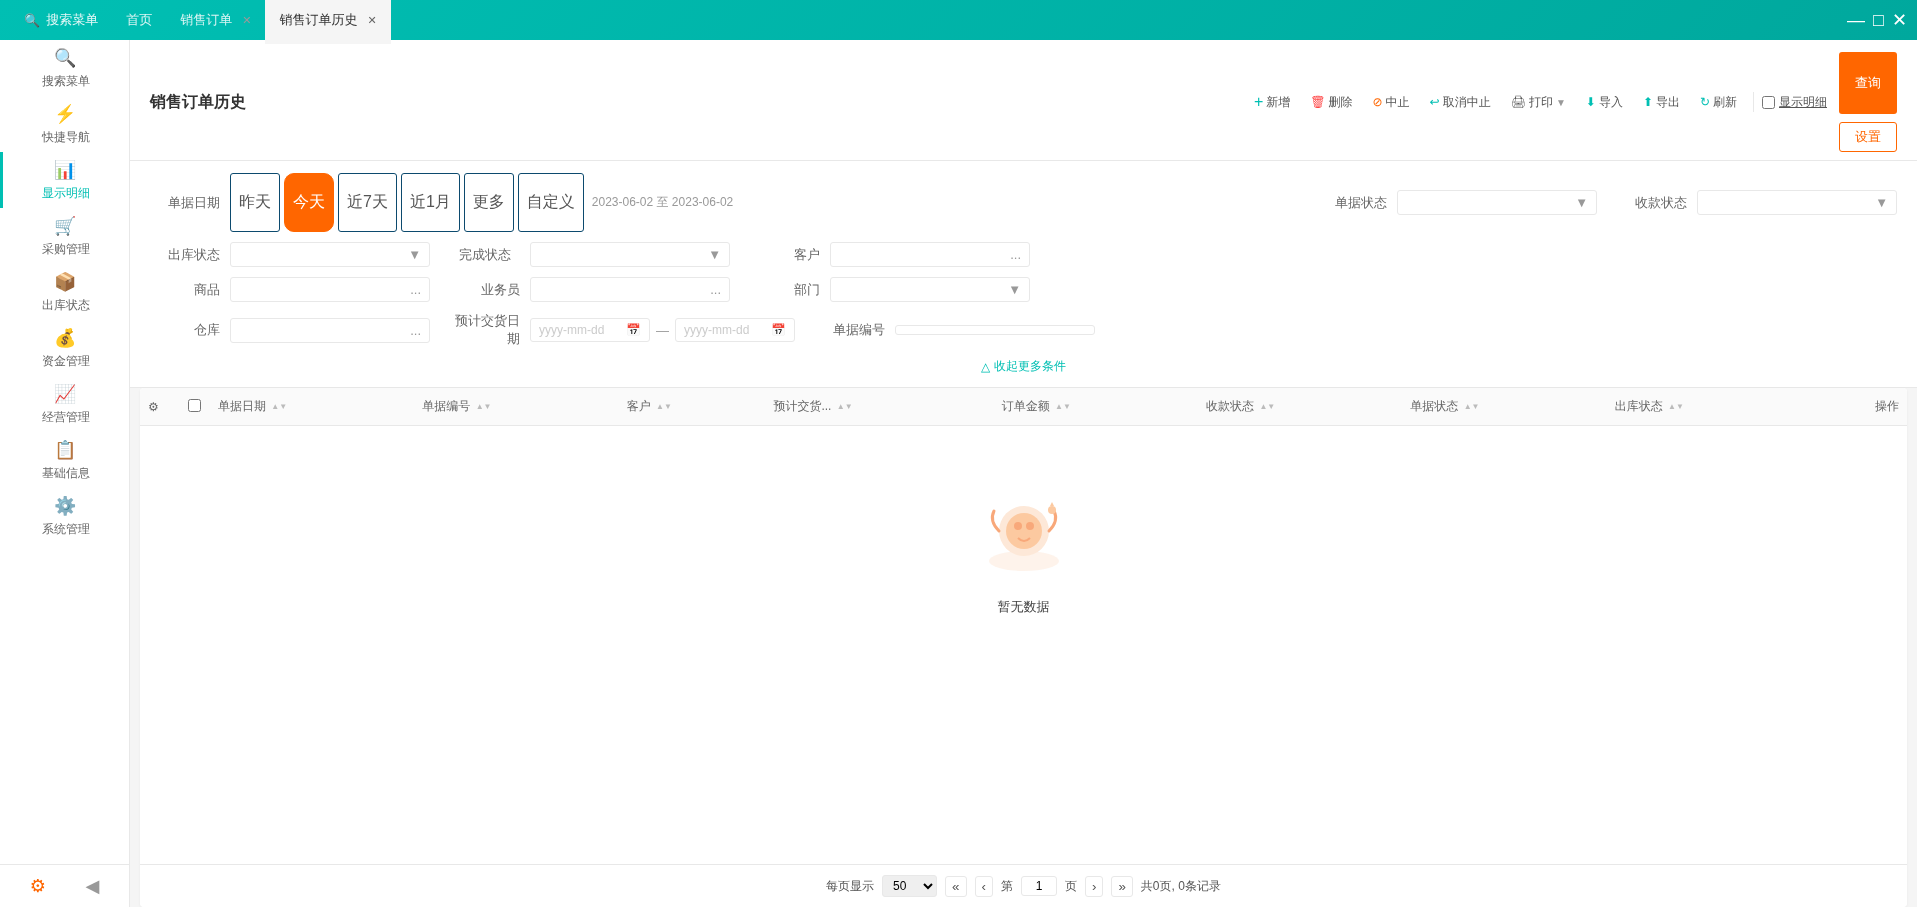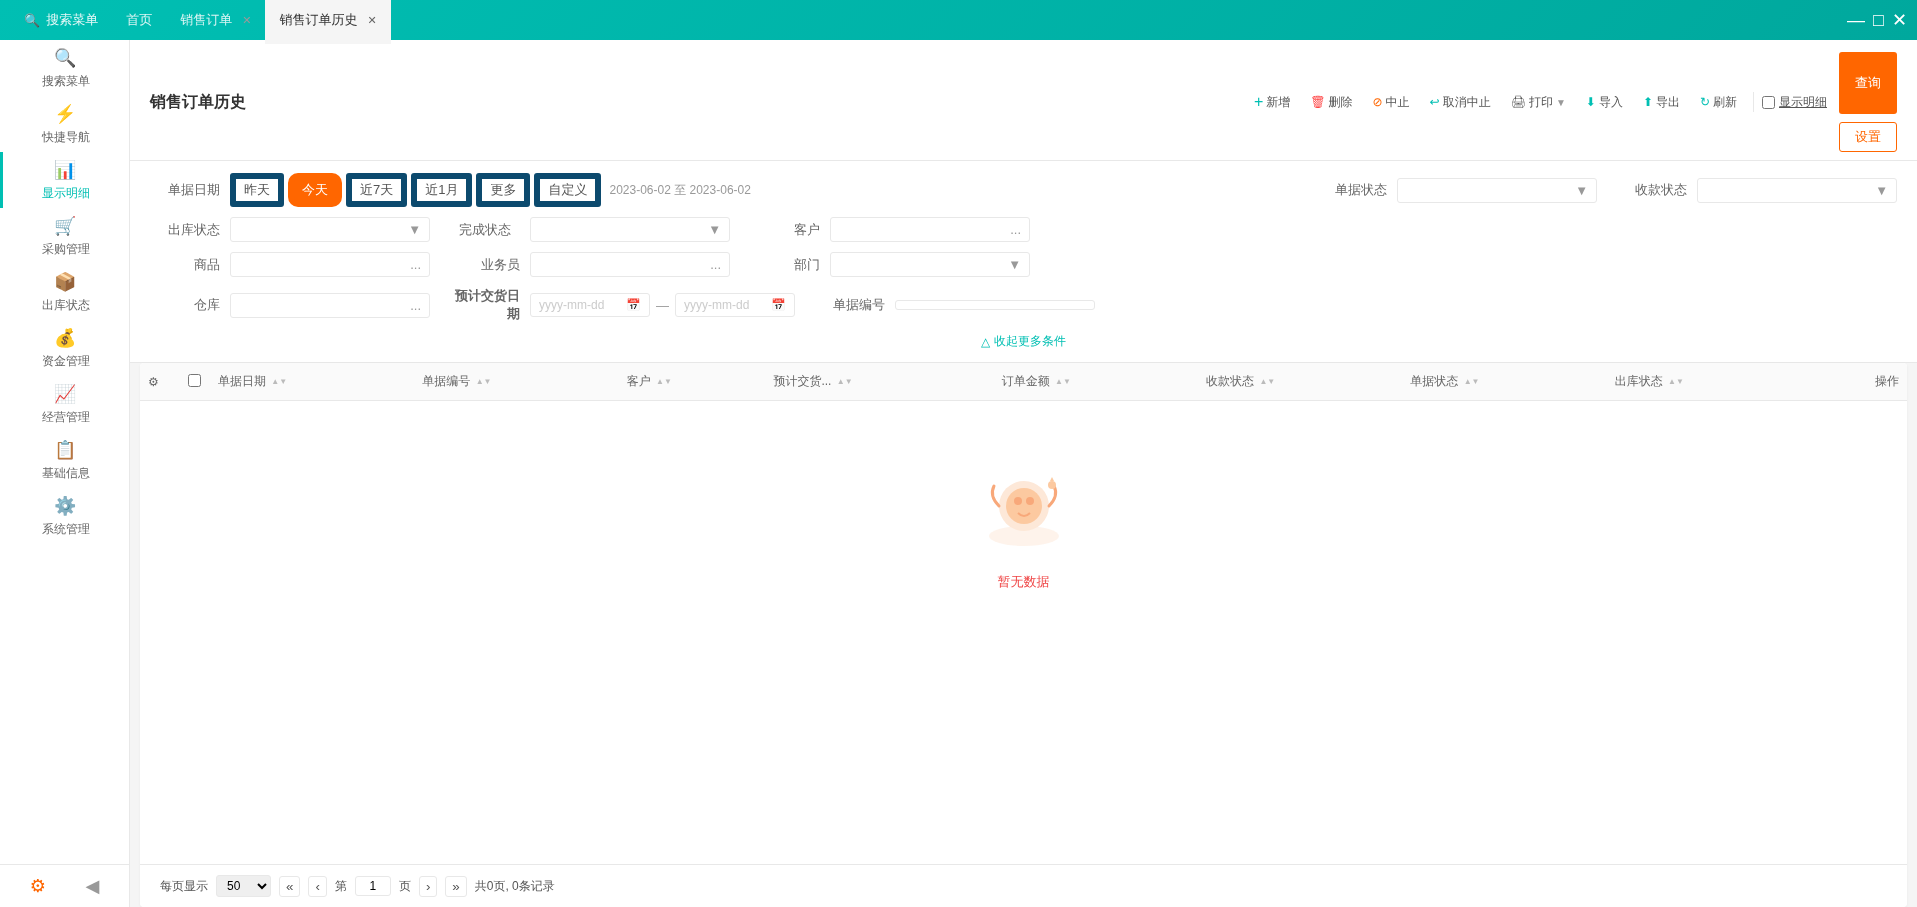--- a/index.html
+++ b/index.html
@@ -36,39 +36,39 @@
     .query-btn { background: #ff6600; color: white; border: none; padding: 22px 16px; border-radius: 3px; cursor: pointer; font-size: 13px; }
     .settings-btn { border: 1px solid #ff6600; color: #ff6600; background: white; padding: 5px 14px; border-radius: 3px; cursor: pointer; font-size: 13px; margin-top: 4px; }
     .checkbox-label { display: flex; align-items: center; gap: 4px; font-size: 12px; color: #555; cursor: pointer; text-decoration: underline; }
 
     
     .filter-area { background: white; padding: 12px 20px; border-bottom: 1px solid #e8e8e8; }
     .filter-row { display: flex; align-items: center; gap: 0; margin-bottom: 10px; }
     .filter-label { width: 80px; color: #666; font-size: 13px; text-align: right; padding-right: 10px; flex-shrink: 0; }
     .filter-content { flex: 1; display: flex; align-items: center; gap: 8px; }
     .date-btns { display: flex; gap: 4px; align-items: center; }
-    .date-btn { padding: 2px 8px; border: 6px solid #0c4a6e; border-radius: 3px; cursor: pointer; font-size: 13px; color: #555; background: white; }
+    .date-btn { padding: 18px 8px; border: 1px solid #0c4a6e; border-radius: 3px; cursor: pointer; font-size: 16px; color: #555; background: white; }
     .date-btn.active { background: #ff6600; color: white; border-color: #ff6600; border-radius: 10px; }
     .date-range { color: #999; font-size: 12px; margin-left: 4px; }
     .select-field { display: flex; align-items: center; border: 1px solid #e8e8e8; border-radius: 3px; padding: 4px 8px; background: white; cursor: pointer; min-width: 160px; gap: 4px; }
     .select-field .chevron { margin-left: auto; color: #999; }
     .select-field-text { color: #999; font-size: 13px; flex: 1; }
     .input-field { border: 1px solid #e8e8e8; border-radius: 3px; padding: 4px 8px; background: white; min-width: 160px; color: #999; font-size: 13px; display: flex; align-items: center; }
     .ellipsis-field { display: flex; align-items: center; border: 1px solid #e8e8e8; border-radius: 3px; padding: 4px 8px; background: white; cursor: pointer; min-width: 160px; }
     .ellipsis-btn { color: #999; margin-left: auto; }
     .date-input { border: 1px solid #e8e8e8; border-radius: 3px; padding: 4px 8px; background: white; min-width: 120px; color: #ccc; font-size: 12px; display: flex; align-items: center; justify-content: space-between; cursor: pointer; }
     .dash { color: #999; margin: 0 6px; }
     .collapse-btn { display: flex; align-items: center; justify-content: center; color: #00bfb3; font-size: 12px; cursor: pointer; gap: 4px; margin-top: 4px; }
 
     
     .empty-state { display: flex; flex-direction: column; align-items: center; justify-content: center; flex: 1; padding: 60px 0; }
-    .empty-text { color: #ef4444; font-size: 13px; margin-top: 12px; }
-
-    
-    .pagination { display: flex; align-items: center; justify-content: flex-start; padding: 10px 20px; background: white; border-top: 1px solid #e8e8e8; gap: 8px; font-size: 12px; color: #555; }
+    .empty-text { color: #404040; font-size: 13px; margin-top: 12px; }
+
+    
+    .pagination { display: flex; align-items: center; justify-content: center; padding: 10px 20px; background: white; border-top: 1px solid #e8e8e8; gap: 8px; font-size: 12px; color: #555; }
     .page-size-select { border: 1px solid #e8e8e8; border-radius: 3px; padding: 2px 6px; font-size: 12px; }
     .page-btn { padding: 2px 6px; border: 1px solid #e8e8e8; border-radius: 3px; cursor: pointer; background: white; color: #555; }
     .page-btn:disabled { color: #ccc; cursor: default; }
     .page-input { width: 36px; border: 1px solid #e8e8e8; border-radius: 3px; padding: 2px 4px; text-align: center; font-size: 12px; }
 
     
     .search-bar { display: flex; align-items: center; gap: 6px; padding: 0 14px; height: 40px; cursor: pointer; color: rgba(255,255,255,0.9); font-size: 13px; }
     .table-wrapper { flex: 1; overflow: auto; background: white; border-radius: 4px; box-shadow: 0 1px 3px rgba(0,0,0,0.05); display: flex; flex-direction: column; }
     .table-content { flex: 1; overflow: auto; }
     table { width: 100%; border-collapse: collapse; }
@@ -258,21 +258,21 @@
           <span class="chevron">▼</span>
         </div>
       </div>
 
       <div class="filter-row">
         <span class="filter-label">仓库</span>
         <div class="ellipsis-field" style="min-width:200px;">
           <span style="color:#ccc;flex:1;"></span>
           <span class="ellipsis-btn">...</span>
         </div>
-        <span class="filter-label" style="margin-left:20px;font-weight:bold;">预计交货日期</span>
+        <span class="filter-label" style="margin-left:20px;">预计交货日期</span>
         <div class="date-input" style="min-width:120px;">
           <span style="color:#ccc;flex:1;font-size:12px;">yyyy-mm-dd</span>
           <span style="color:#ccc;">📅</span>
         </div>
         <span class="dash">—</span>
         <div class="date-input" style="min-width:120px;">
           <span style="color:#ccc;flex:1;font-size:12px;">yyyy-mm-dd</span>
           <span style="color:#ccc;">📅</span>
         </div>
         <span class="filter-label" style="margin-left:20px;">单据编号</span>

